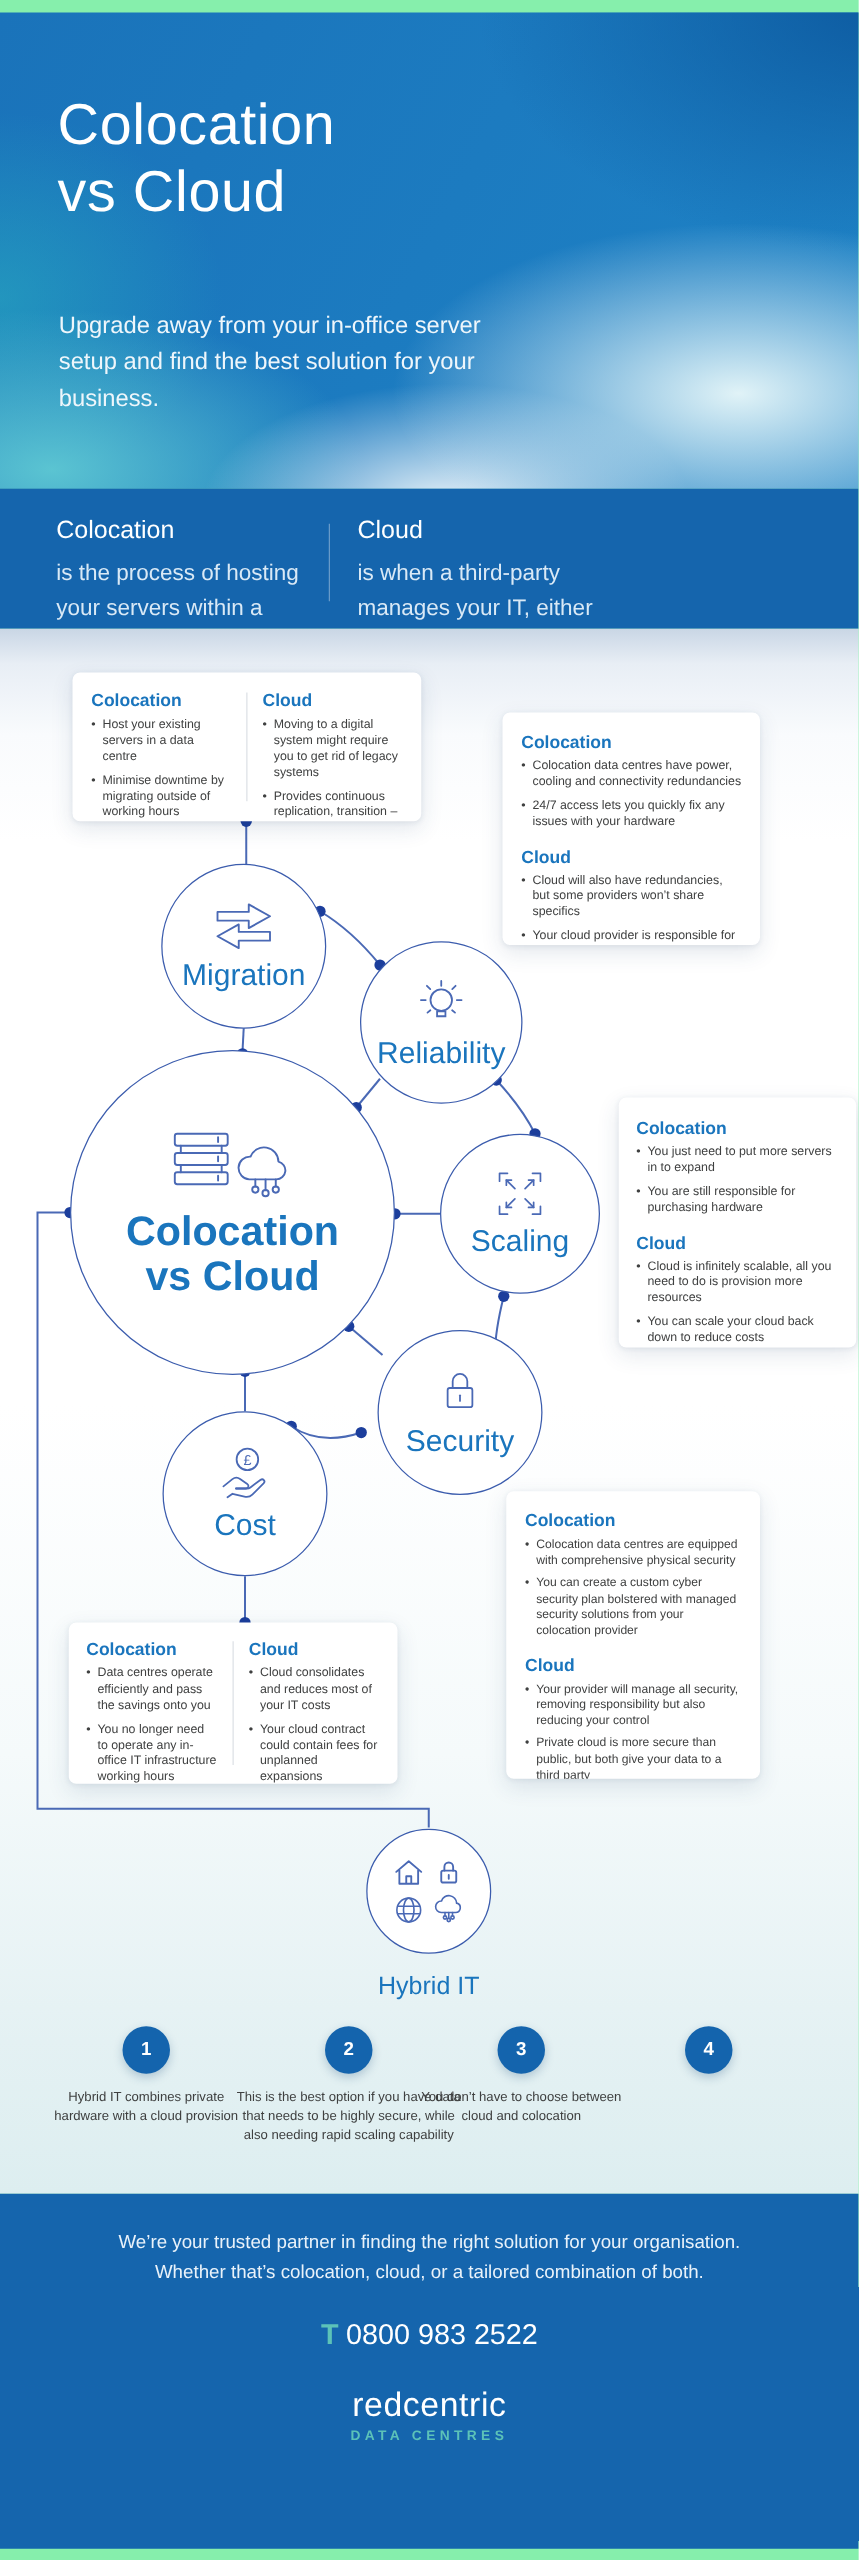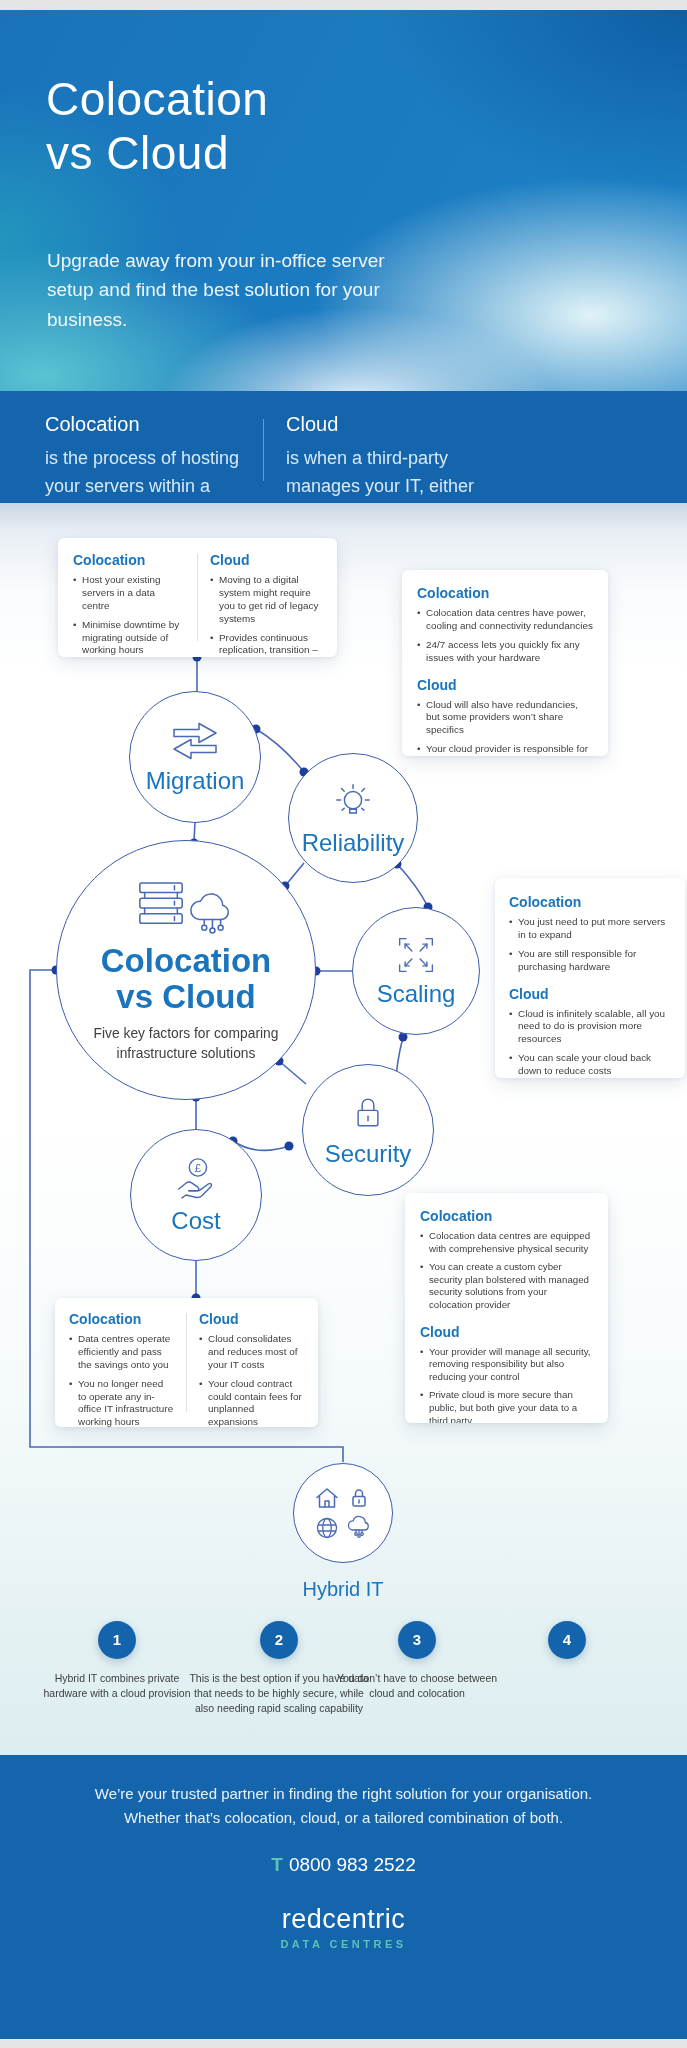--- a/index.html
+++ b/index.html
@@ -1,17 +1,17 @@
 <!DOCTYPE html>
 <html><head>
 <meta charset="utf-8">
 <style>
   * { margin:0; padding:0; box-sizing:border-box; }
   body { background:#ffffff; font-family:"Liberation Sans", sans-serif; }
-  .page { position:relative; width:687px; height:2048px; margin:0 auto; background:#e5e5e5; overflow:hidden; }
+  .page { position:relative; width:687px; height:2048px; margin:0 auto; background:#86efac; overflow:hidden; }
 
   
   .hero { position:absolute; left:0; top:10px; width:687px; height:381px;
     background:
       radial-gradient(62% 55% at 86% 80%, rgba(235,249,250,0.95), rgba(235,249,250,0) 65%),
       radial-gradient(46% 42% at 52% 104%, rgba(255,255,255,0.92), rgba(255,255,255,0) 62%),
       radial-gradient(52% 48% at 6% 96%, rgba(94,200,211,0.95), rgba(94,200,211,0) 70%),
       radial-gradient(40% 60% at 0% 60%, rgba(41,176,192,0.55), rgba(41,176,192,0) 65%),
       radial-gradient(75% 85% at 102% -2%, rgba(12,88,158,0.9), rgba(12,88,158,0) 62%),
       linear-gradient(118deg, #1a73ba, #1e83c6);
@@ -83,21 +83,21 @@
   .point-text { color:#3f4040; font-size:10.5px; line-height:1.45; margin-top:12px; }
   .point.p1 { left:37px; width:160px; }
   .point.p2 { left:188px; width:182px; }
   .point.p3 { left:332px; width:170px; }
   .point.p4 { left:476px; width:182px; }
 
   
   .footer { position:absolute; left:0; top:1755px; width:687px; height:284px; background:#1565ad; text-align:center; }
   .f-lines { margin-top:27px; }
   .f-line { color:#e9f2fa; font-size:15px; line-height:1.6; font-weight:300; }
-  .f-contact { margin-top:24px; font-size:19px; color:#ffffff; }
+  .f-contact { margin-top:24px; font-size:23px; color:#ffffff; }
   .f-contact.email { margin-top:8px; }
   .f-accent { color:#5cc2b8; font-weight:700; margin-right:6px; }
   .logo { margin-top:28px; }
   .logo-main { color:#ffffff; font-size:27px; font-weight:500; letter-spacing:0.5px; }
   .logo-sub { color:#5cc2b8; font-size:11px; font-weight:700; letter-spacing:3.5px; margin-top:3px; }
 
   .icon svg { display:block; }
 </style>
 </head>
 <body>
@@ -264,21 +264,20 @@
         <path d="M71 44v6M79.5 44v9M88 44v6"></path>
         <circle cx="71" cy="52.5" r="2.6"></circle>
         <circle cx="79.5" cy="55.5" r="2.6"></circle>
         <circle cx="88" cy="52.5" r="2.6"></circle>
       </svg>
     </span>
     <div class="main-title">
       <span>Colocation</span>
       <span>vs Cloud</span>
     </div>
-    <p class="main-sub">Five key factors for comparing infrastructure solutions</p>
   </div>
 
   <div class="node node-scaling">
     <span class="icon">
       <svg width="40" height="40" viewBox="0 0 44 44" fill="none" stroke="currentColor" stroke-width="1.5" stroke-linecap="round" stroke-linejoin="round">
         <path d="M4 11V4h7M33 4h7v7M40 33v7h-7M11 40H4v-7"></path>
         <path d="M17.5 17.5 10 10M26.5 17.5 34 10M26.5 26.5 34 34M17.5 26.5 10 34"></path>
         <path d="M10 14.5V10h4.5M29.5 10H34v4.5M34 29.5V34h-4.5M14.5 34H10v-4.5"></path>
       </svg>
     </span>

